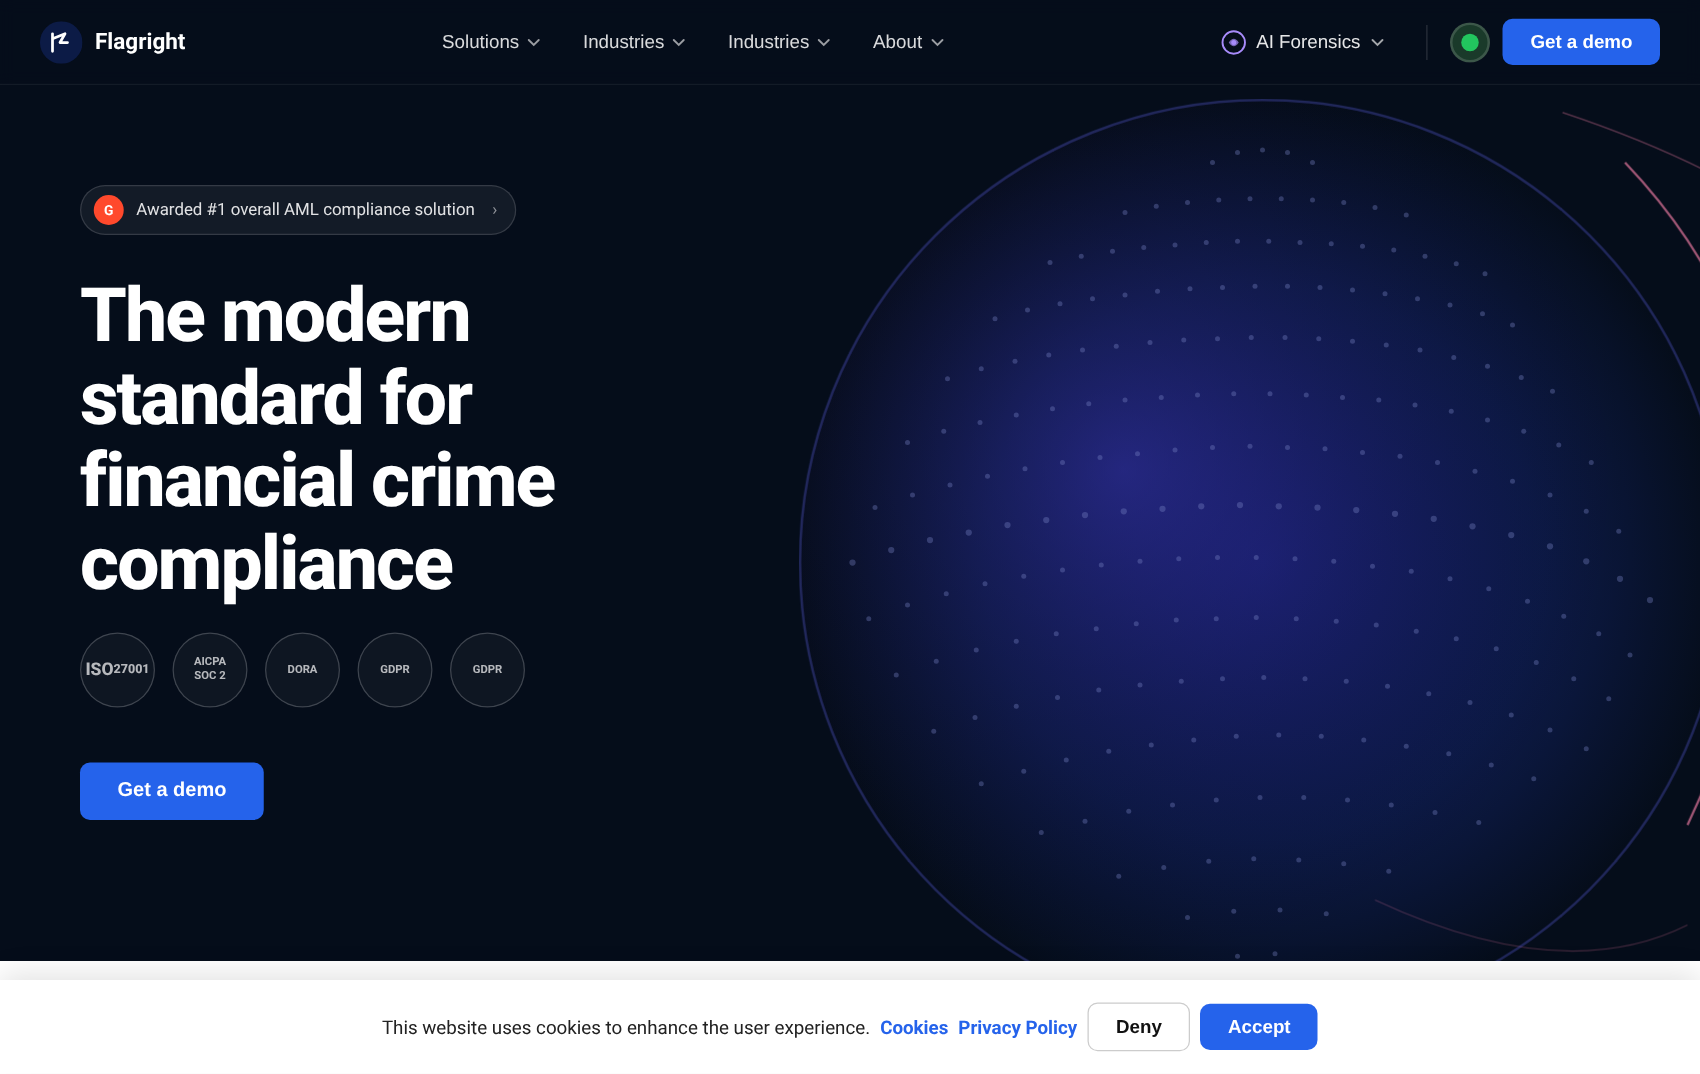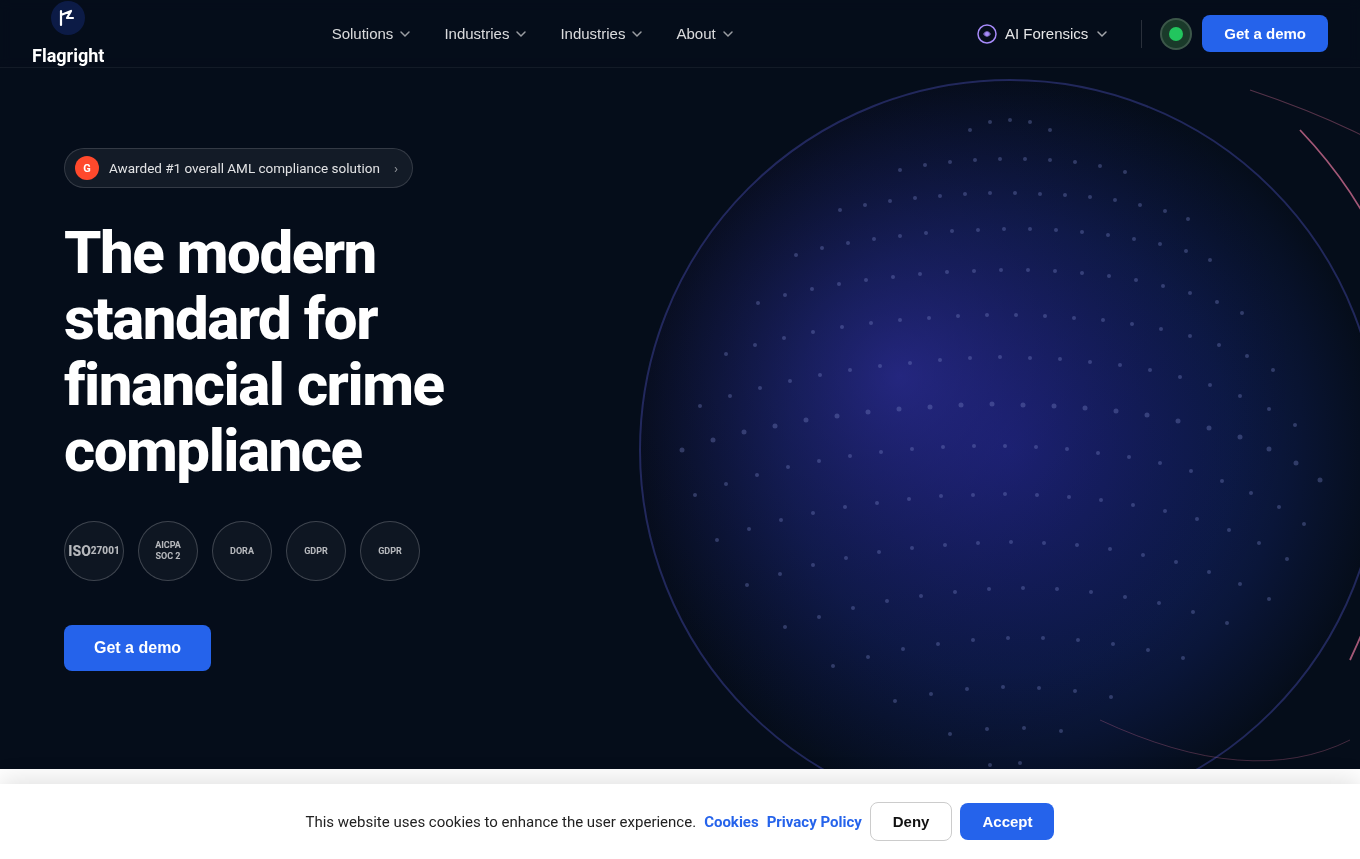--- a/index.html
+++ b/index.html
@@ -26,21 +26,20 @@
       backdrop-filter: blur(6px);
       border-bottom: 1px solid rgba(255,255,255,0.06);
     }
 
     .nav-logo {
       display: flex;
       align-items: center;
       gap: 10px;
       text-decoration: none;
       color: #fff;
-      flex-direction: column;
     }
 
     .nav-logo-icon {
       width: 34px;
       height: 34px;
     }
 
     .nav-logo-text {
       font-size: 18px;
       font-weight: 700;
@@ -199,21 +198,21 @@
       margin-left: 4px;
       opacity: 0.6;
     }
 
     .hero-title {
       font-size: 60px;
       font-weight: 800;
       line-height: 1.1;
       letter-spacing: -1.5px;
       color: #fff;
-      margin-bottom: 37px;
+      margin-bottom: 22px;
     }
 
     .hero-subtitle {
       font-size: 18px;
       color: rgba(255,255,255,0.6);
       line-height: 1.55;
       margin-bottom: 52px;
       max-width: 480px;
     }
 

